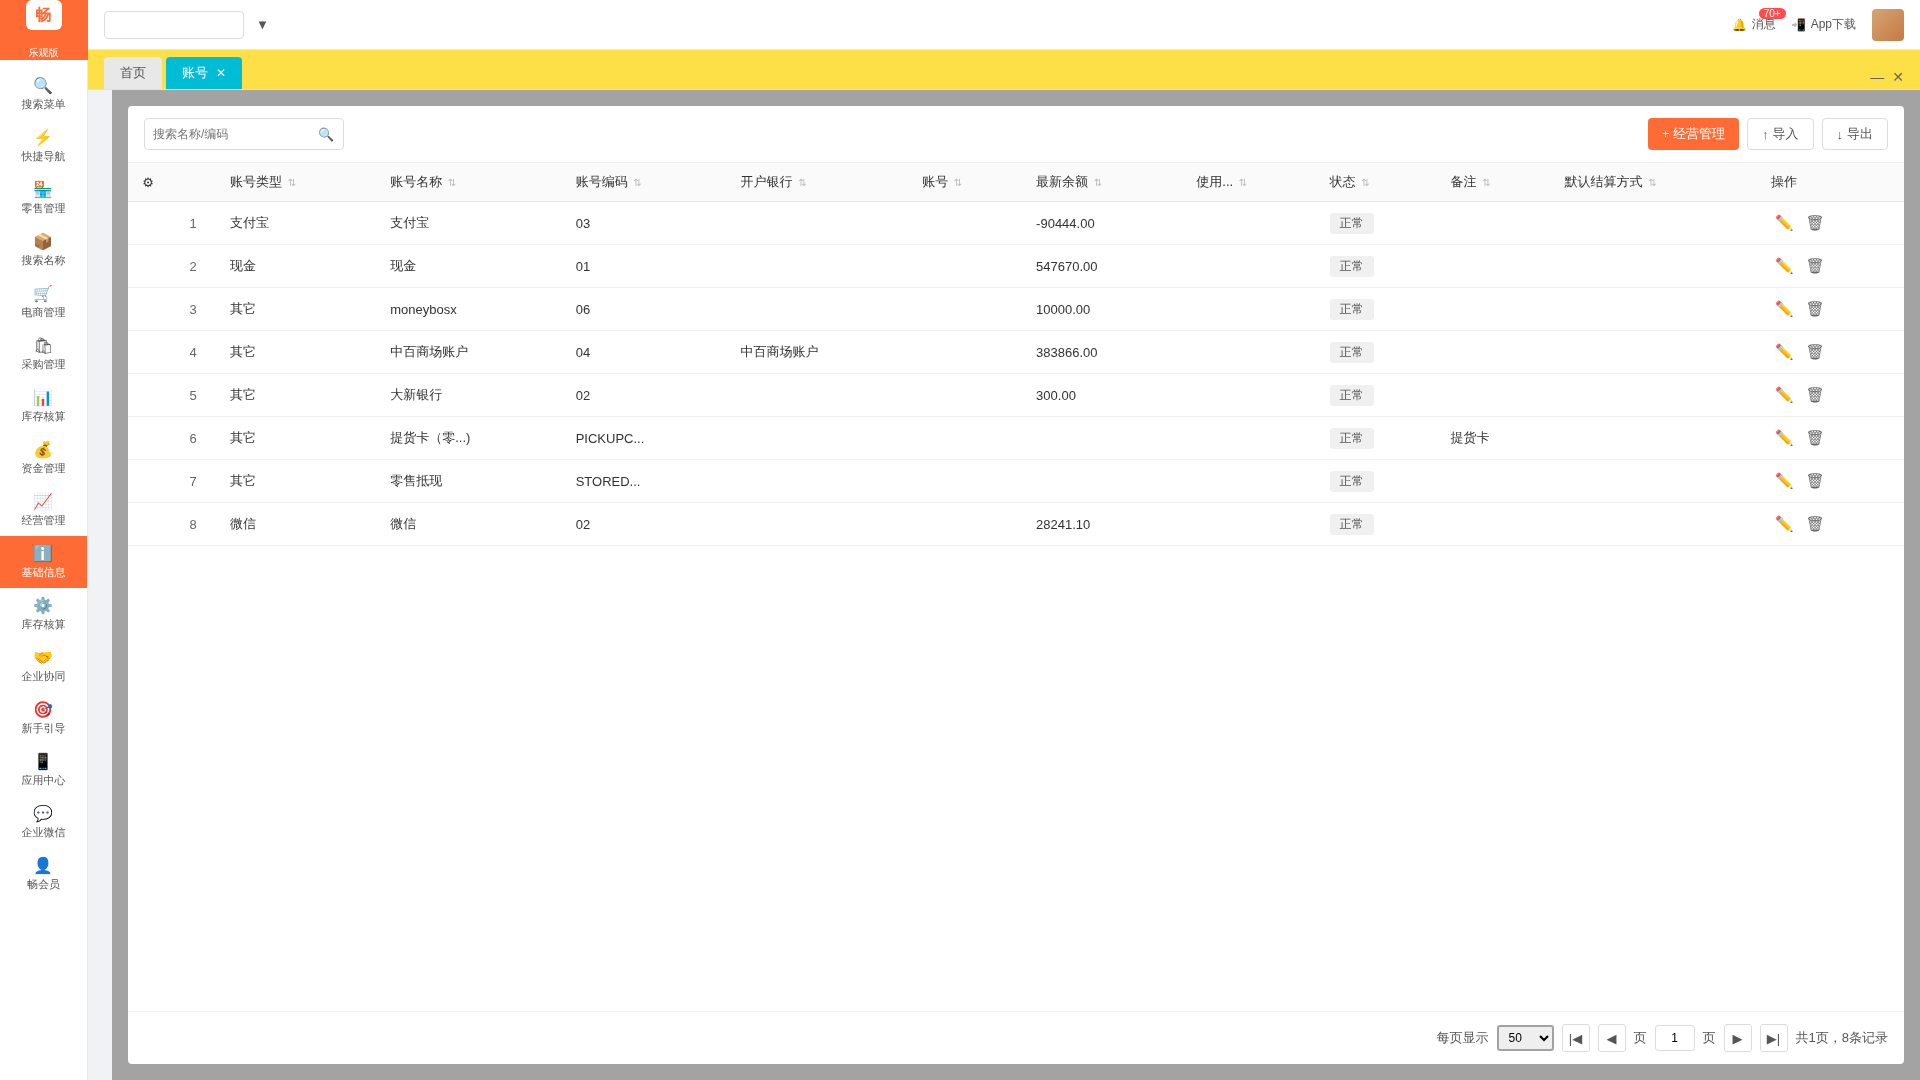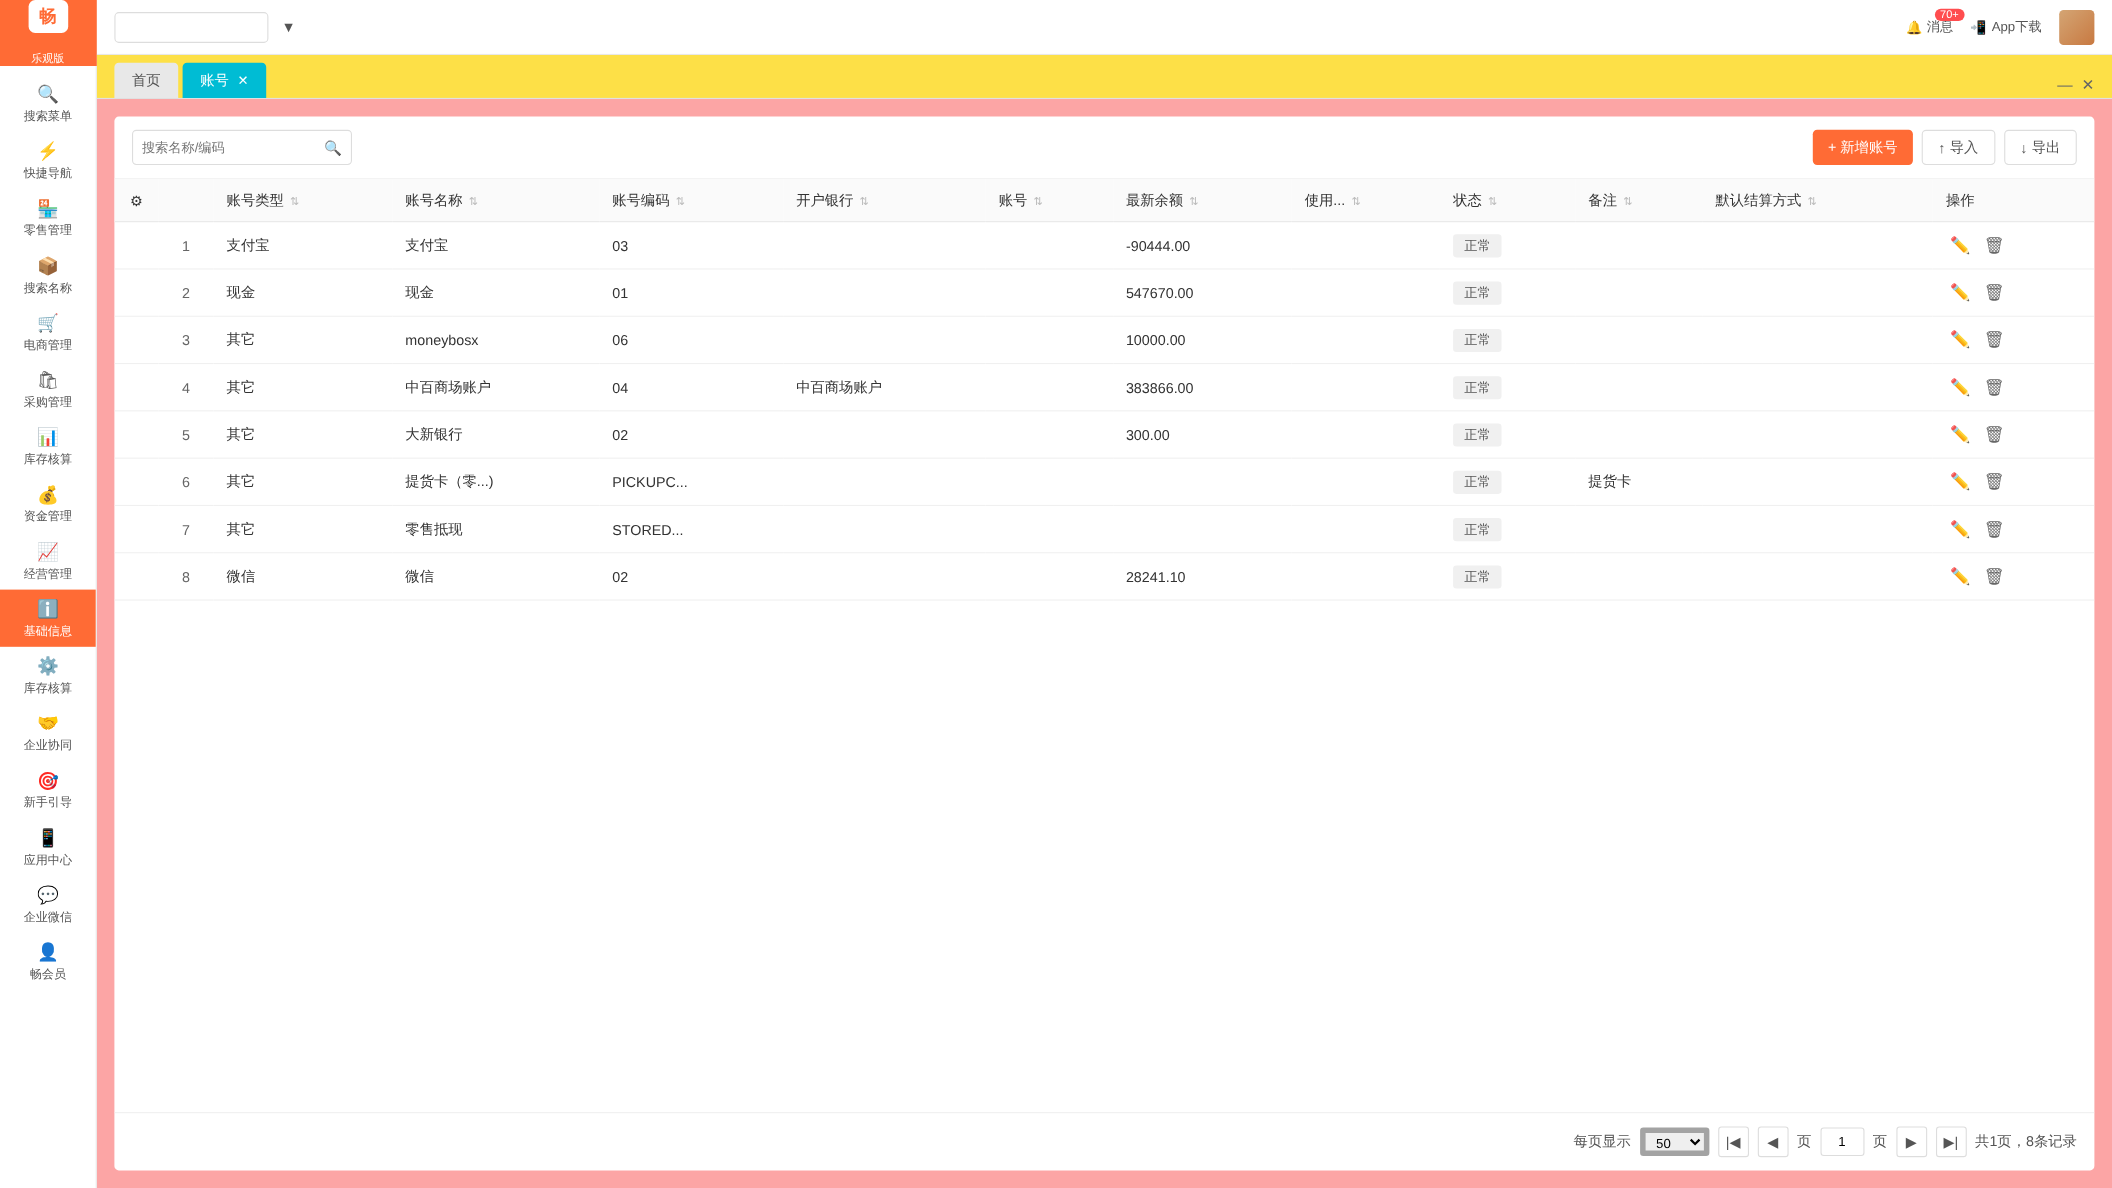--- a/index.html
+++ b/index.html
@@ -186,24 +186,25 @@
     .tab-ctrl-btn {
       cursor: pointer;
       color: #666;
       font-size: 14px;
     }
 
     
     .page-content {
       flex: 1;
       padding: 16px;
-      background: #fca5a5;
+      background: #a3a3a3;
       overflow-y: auto;
       display: flex;
       flex-direction: column;
+      margin-left: 24px;
     }
 
     .content-card {
       background: #fff;
       border-radius: 4px;
       flex: 1;
       display: flex;
       flex-direction: column;
       overflow: hidden;
     }
@@ -322,21 +323,21 @@
       padding: 12px 16px;
       display: flex;
       align-items: center;
       justify-content: flex-end;
       gap: 8px;
       border-top: 1px solid #f0f0f0;
       font-size: 13px;
       color: #555;
     }
     .page-size-select {
-      border: 5px solid #a3a3a3;
+      border: 2px solid #a3a3a3;
       border-radius: 3px;
       padding: 2px 6px;
       font-size: 12px;
       height: 26px;
     }
     .page-nav-btn {
       width: 28px;
       height: 28px;
       border: 1px solid #ddd;
       background: #fff;
@@ -474,21 +475,21 @@
   <div class="page-content">
     <div class="content-card">
 
       <div class="toolbar">
         <div class="search-input-wrap">
           <input type="text" placeholder="搜索名称/编码" style="">
           <span style="color:#bbb;">🔍</span>
         </div>
         <div class="toolbar-right">
           <button class="btn-add">
-            <span>+ 新增账号</span>
+            <span>+ 经营管理</span>
           </button>
           <button class="btn-outline">
             <span>↑</span>
             <span>导入</span>
           </button>
           <button class="btn-outline">
             <span>↓</span>
             <span>导出</span>
           </button>
         </div>

